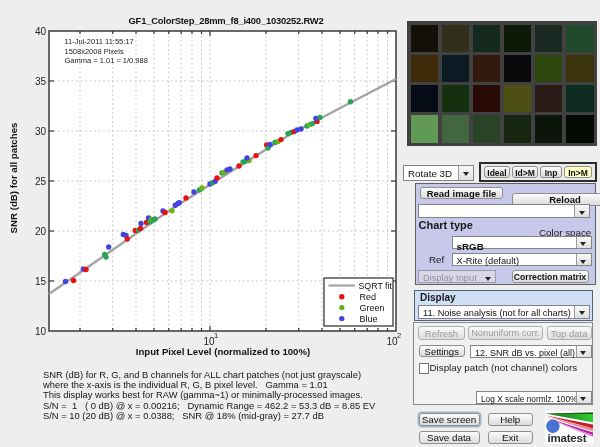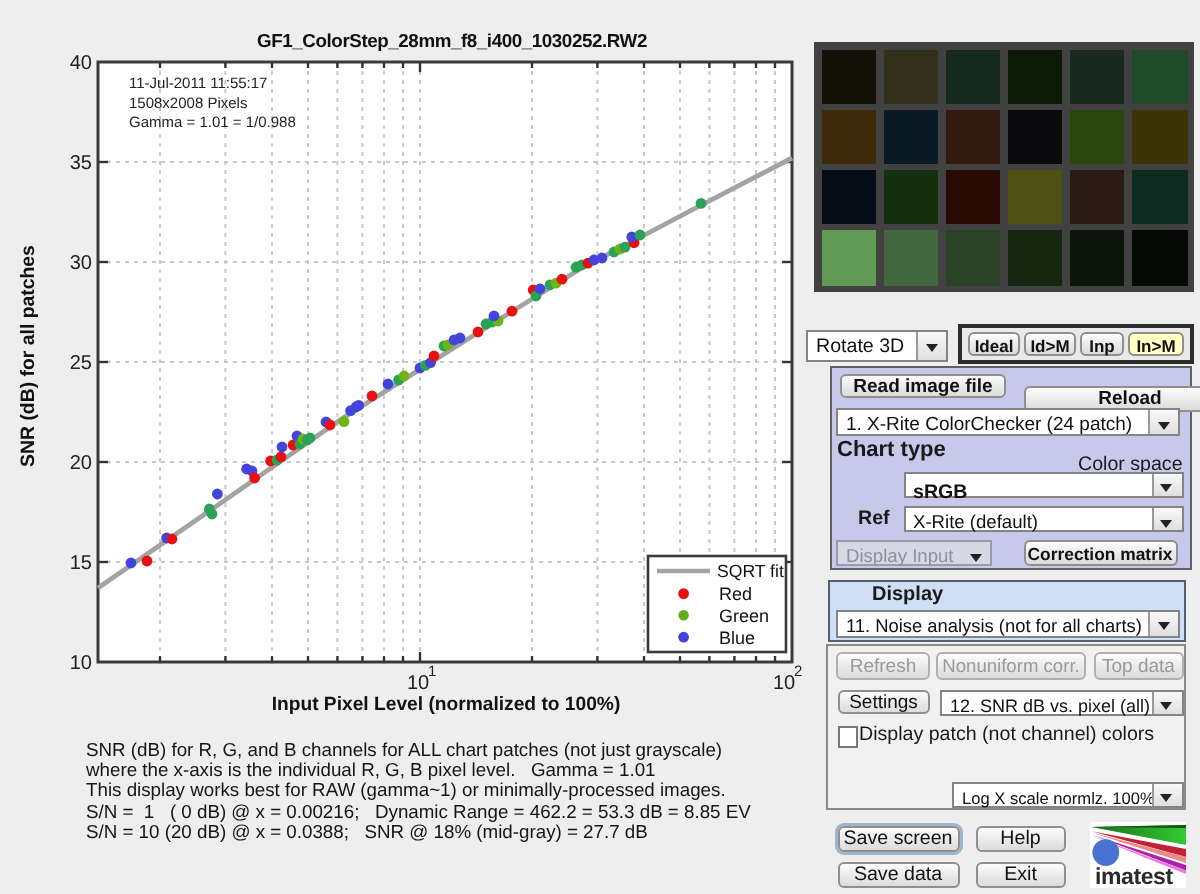--- a/index.html
+++ b/index.html
@@ -240,42 +240,41 @@
   <div class="btn" style="left:3px;top:2px;width:26px;height:12px;font-size:8.5px;font-weight:bold;line-height:12px;">Ideal</div>
   <div class="btn" style="left:31px;top:2px;width:26px;height:12px;font-size:8.5px;font-weight:bold;line-height:12px;">Id&gt;M</div>
   <div class="btn" style="left:59px;top:2px;width:22px;height:12px;font-size:8.5px;font-weight:bold;line-height:12px;">Inp</div>
   <div class="btn" style="left:83px;top:2px;width:28px;height:12px;font-size:8.5px;font-weight:bold;line-height:12px;background:#ffffc2;">In&gt;M</div>
 </div>
 
 <div class="abs" style="left:415px;top:183px;width:181px;height:102px;background:#c8c8ea;border:1.5px solid #5f5f66;box-sizing:border-box;"></div>
 <div class="btn" style="left:420px;top:186.5px;width:83px;height:12.5px;font-size:9.5px;font-weight:bold;line-height:12px;">Read image file</div>
 <div class="btn" style="left:511.5px;top:193px;width:107px;height:12.5px;font-size:9.5px;font-weight:bold;line-height:12px;">Reload</div>
 <div class="combo" style="left:418px;top:204px;width:172px;height:13.5px;">
-  <div class="ctext" style="font-size:9.5px;top:1.5px">1. X-Rite ColorChecker (24 patch)</div>
     <div class="arr"></div>
 </div>
 <div class="t" style="left:418.5px;top:219px;font-size:11px;font-weight:bold;">Chart type</div>
 <div class="t" style="left:539px;top:227px;font-size:9.8px;">Color space</div>
 <div class="combo" style="left:451.5px;top:235.5px;width:140px;height:13px;">
   <div class="ctext" style="font-size:9.8px;top:4px;font-weight:bold;">sRGB</div>
     <div class="arr"></div>
 </div>
-<div class="t" style="left:429px;top:254px;font-size:9.8px;font-weight:bold;">Ref</div>
+<div class="t" style="left:429px;top:254px;font-size:9.8px;font-weight:normal;">Ref</div>
 <div class="combo" style="left:451.5px;top:253px;width:140px;height:13px;">
   <div class="ctext" style="font-size:9.3px;top:2px">X-Rite (default)</div>
     <div class="arr"></div>
 </div>
 <div class="combo" style="left:418px;top:270px;width:78px;height:12.5px;background:#d7d7e6;border-color:#9a9aa8;">
   <div class="ctext" style="font-size:9.3px;top:2px;color:#90909a">Display Input</div>
   <div class="arr" style="background:#d7d7e6;border-left:none;"></div>
 </div>
 <div class="btn" style="left:511.5px;top:270px;width:77px;height:12.5px;font-size:8.7px;font-weight:bold;line-height:12px;white-space:nowrap;">Correction matrix</div>
 
 <div class="abs" style="left:414px;top:289.5px;width:179px;height:31px;background:#cfdff6;border:1.5px solid #55606e;box-sizing:border-box;"></div>
-<div class="t" style="left:420px;top:291.5px;font-size:10px;font-weight:bold;margin-left:16px;">Display</div>
+<div class="t" style="left:420px;top:291.5px;font-size:10px;font-weight:bold;">Display</div>
 <div class="combo" style="left:418px;top:304.5px;width:172px;height:14px;">
   <div class="ctext" style="font-size:9.2px;top:2.5px">11. Noise analysis (not for all charts)</div>
     <div class="arr"></div>
 </div>
 
 <div class="abs" style="left:413px;top:322px;width:180px;height:82.5px;background:#f1f1f1;border:1.5px solid #8a8a8a;box-sizing:border-box;"></div>
 <div class="btn" style="left:418px;top:326px;width:47px;height:13.5px;font-size:9.5px;line-height:13px;color:#9a9a9a;border-color:#b0b0b0;">Refresh</div>
 <div class="btn" style="left:468px;top:326px;width:75px;height:13.5px;font-size:9.3px;line-height:13px;color:#9a9a9a;border-color:#b0b0b0;">Nonuniform corr.</div>
 <div class="btn" style="left:546.5px;top:326px;width:45.5px;height:13.5px;font-size:9.5px;line-height:13px;color:#9a9a9a;border-color:#b0b0b0;">Top data</div>
 <div class="btn" style="left:418.5px;top:344.5px;width:46.5px;height:12.5px;font-size:9.5px;line-height:12px;">Settings</div>

